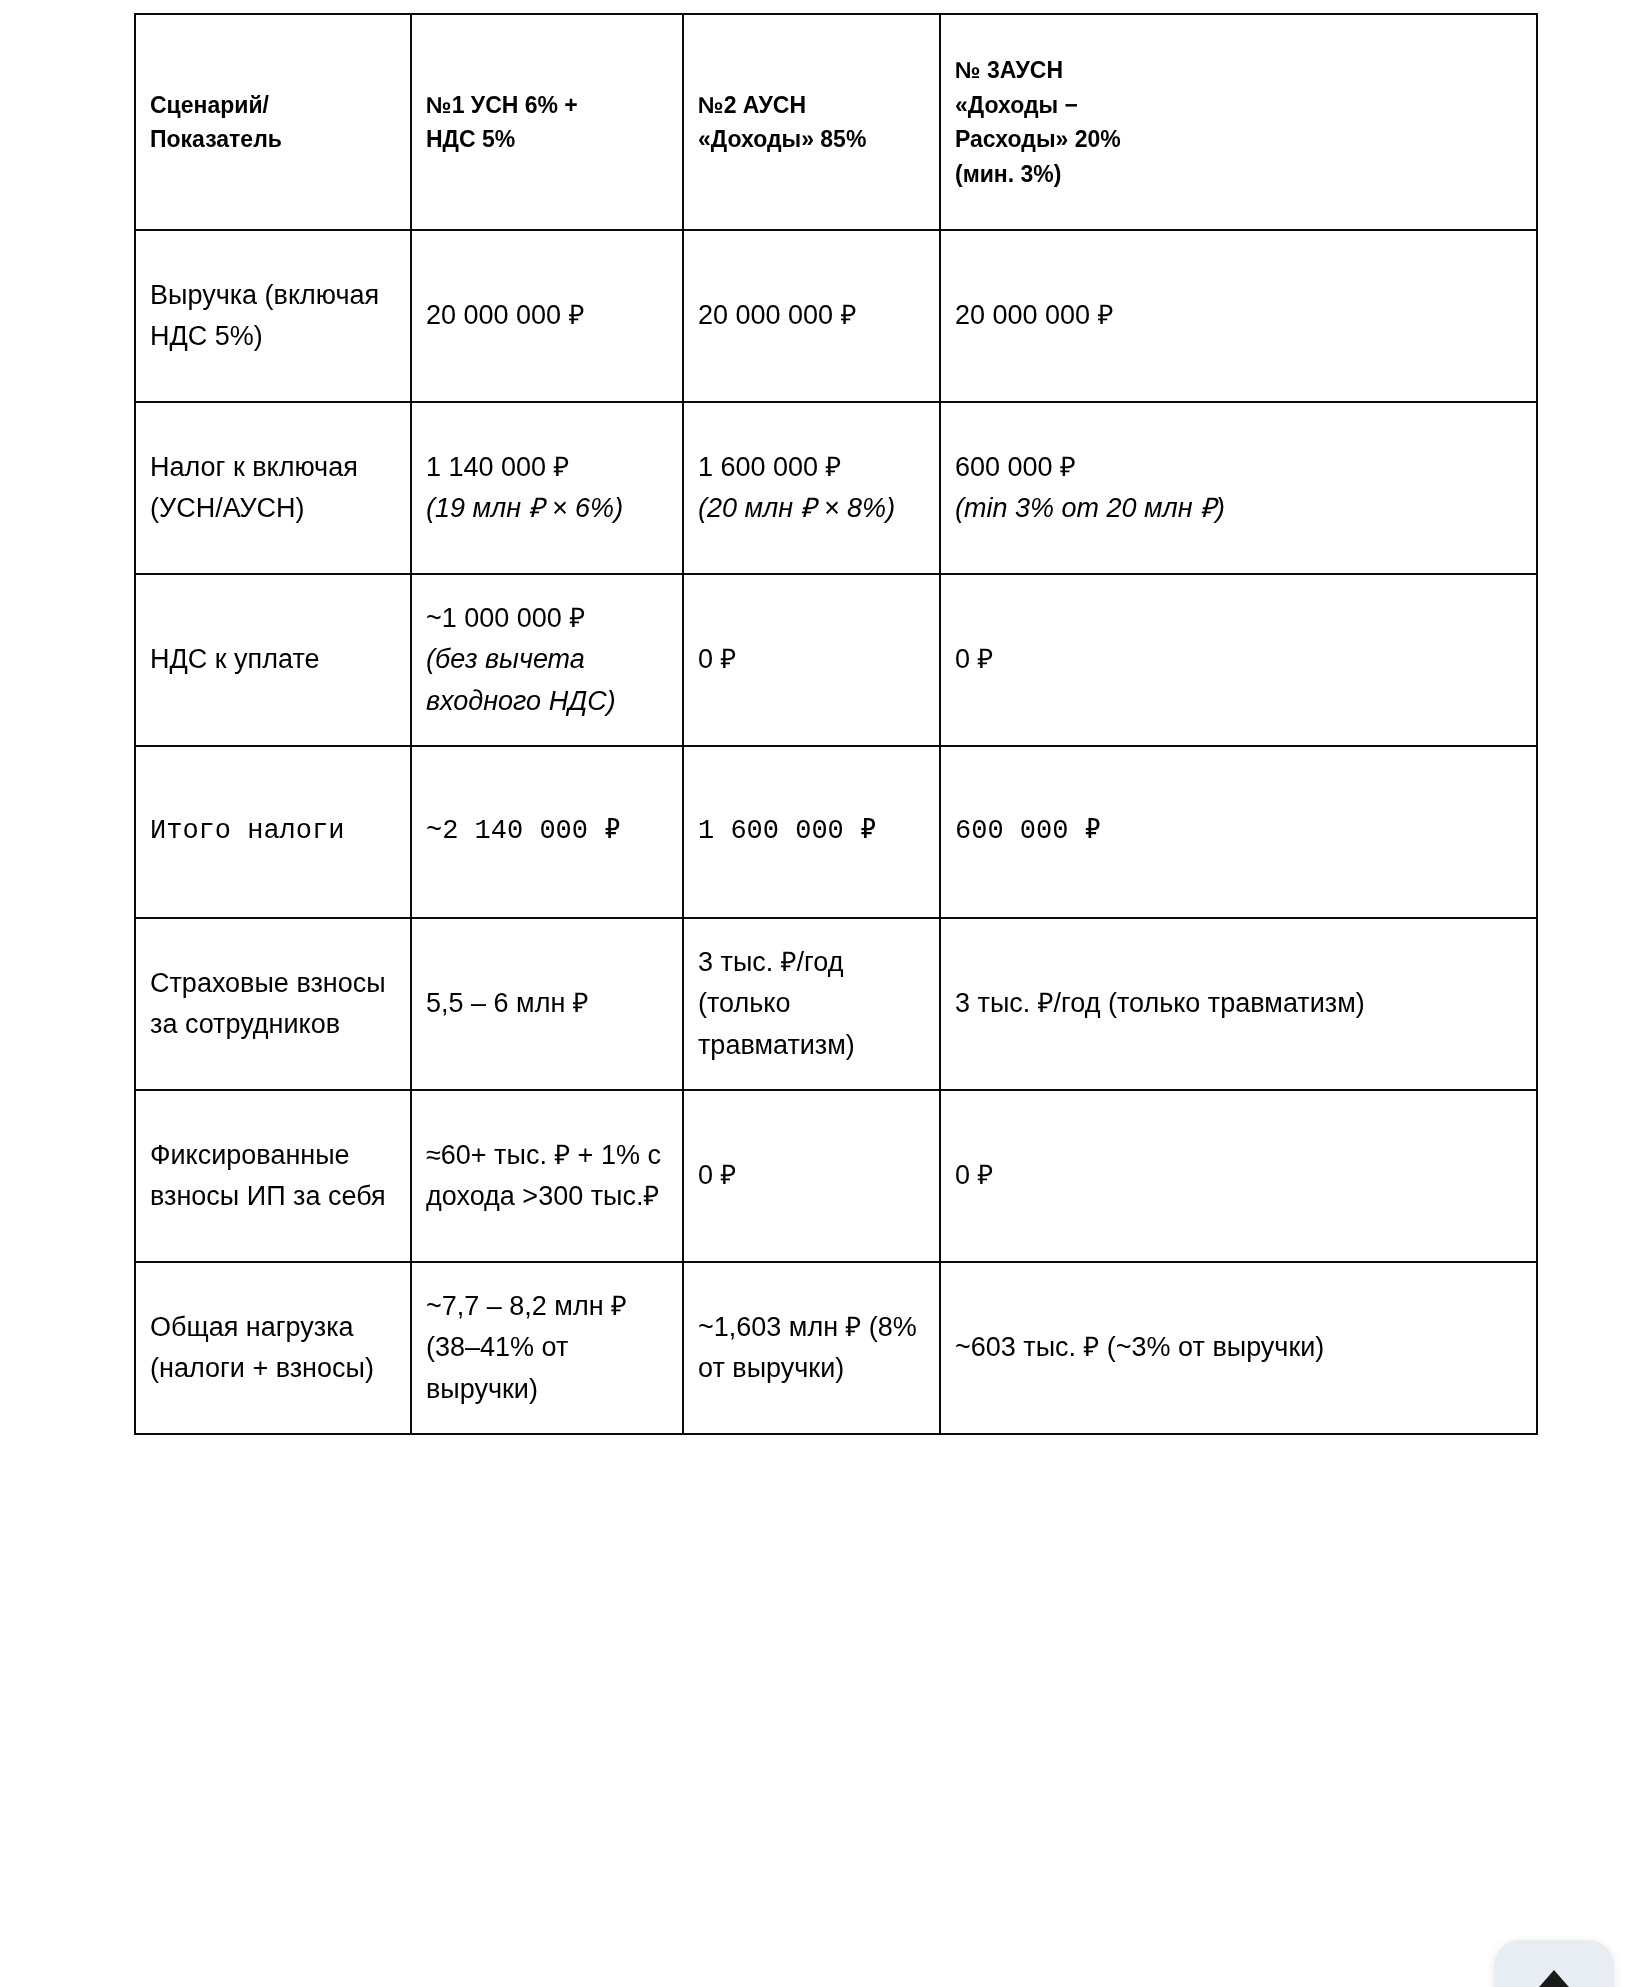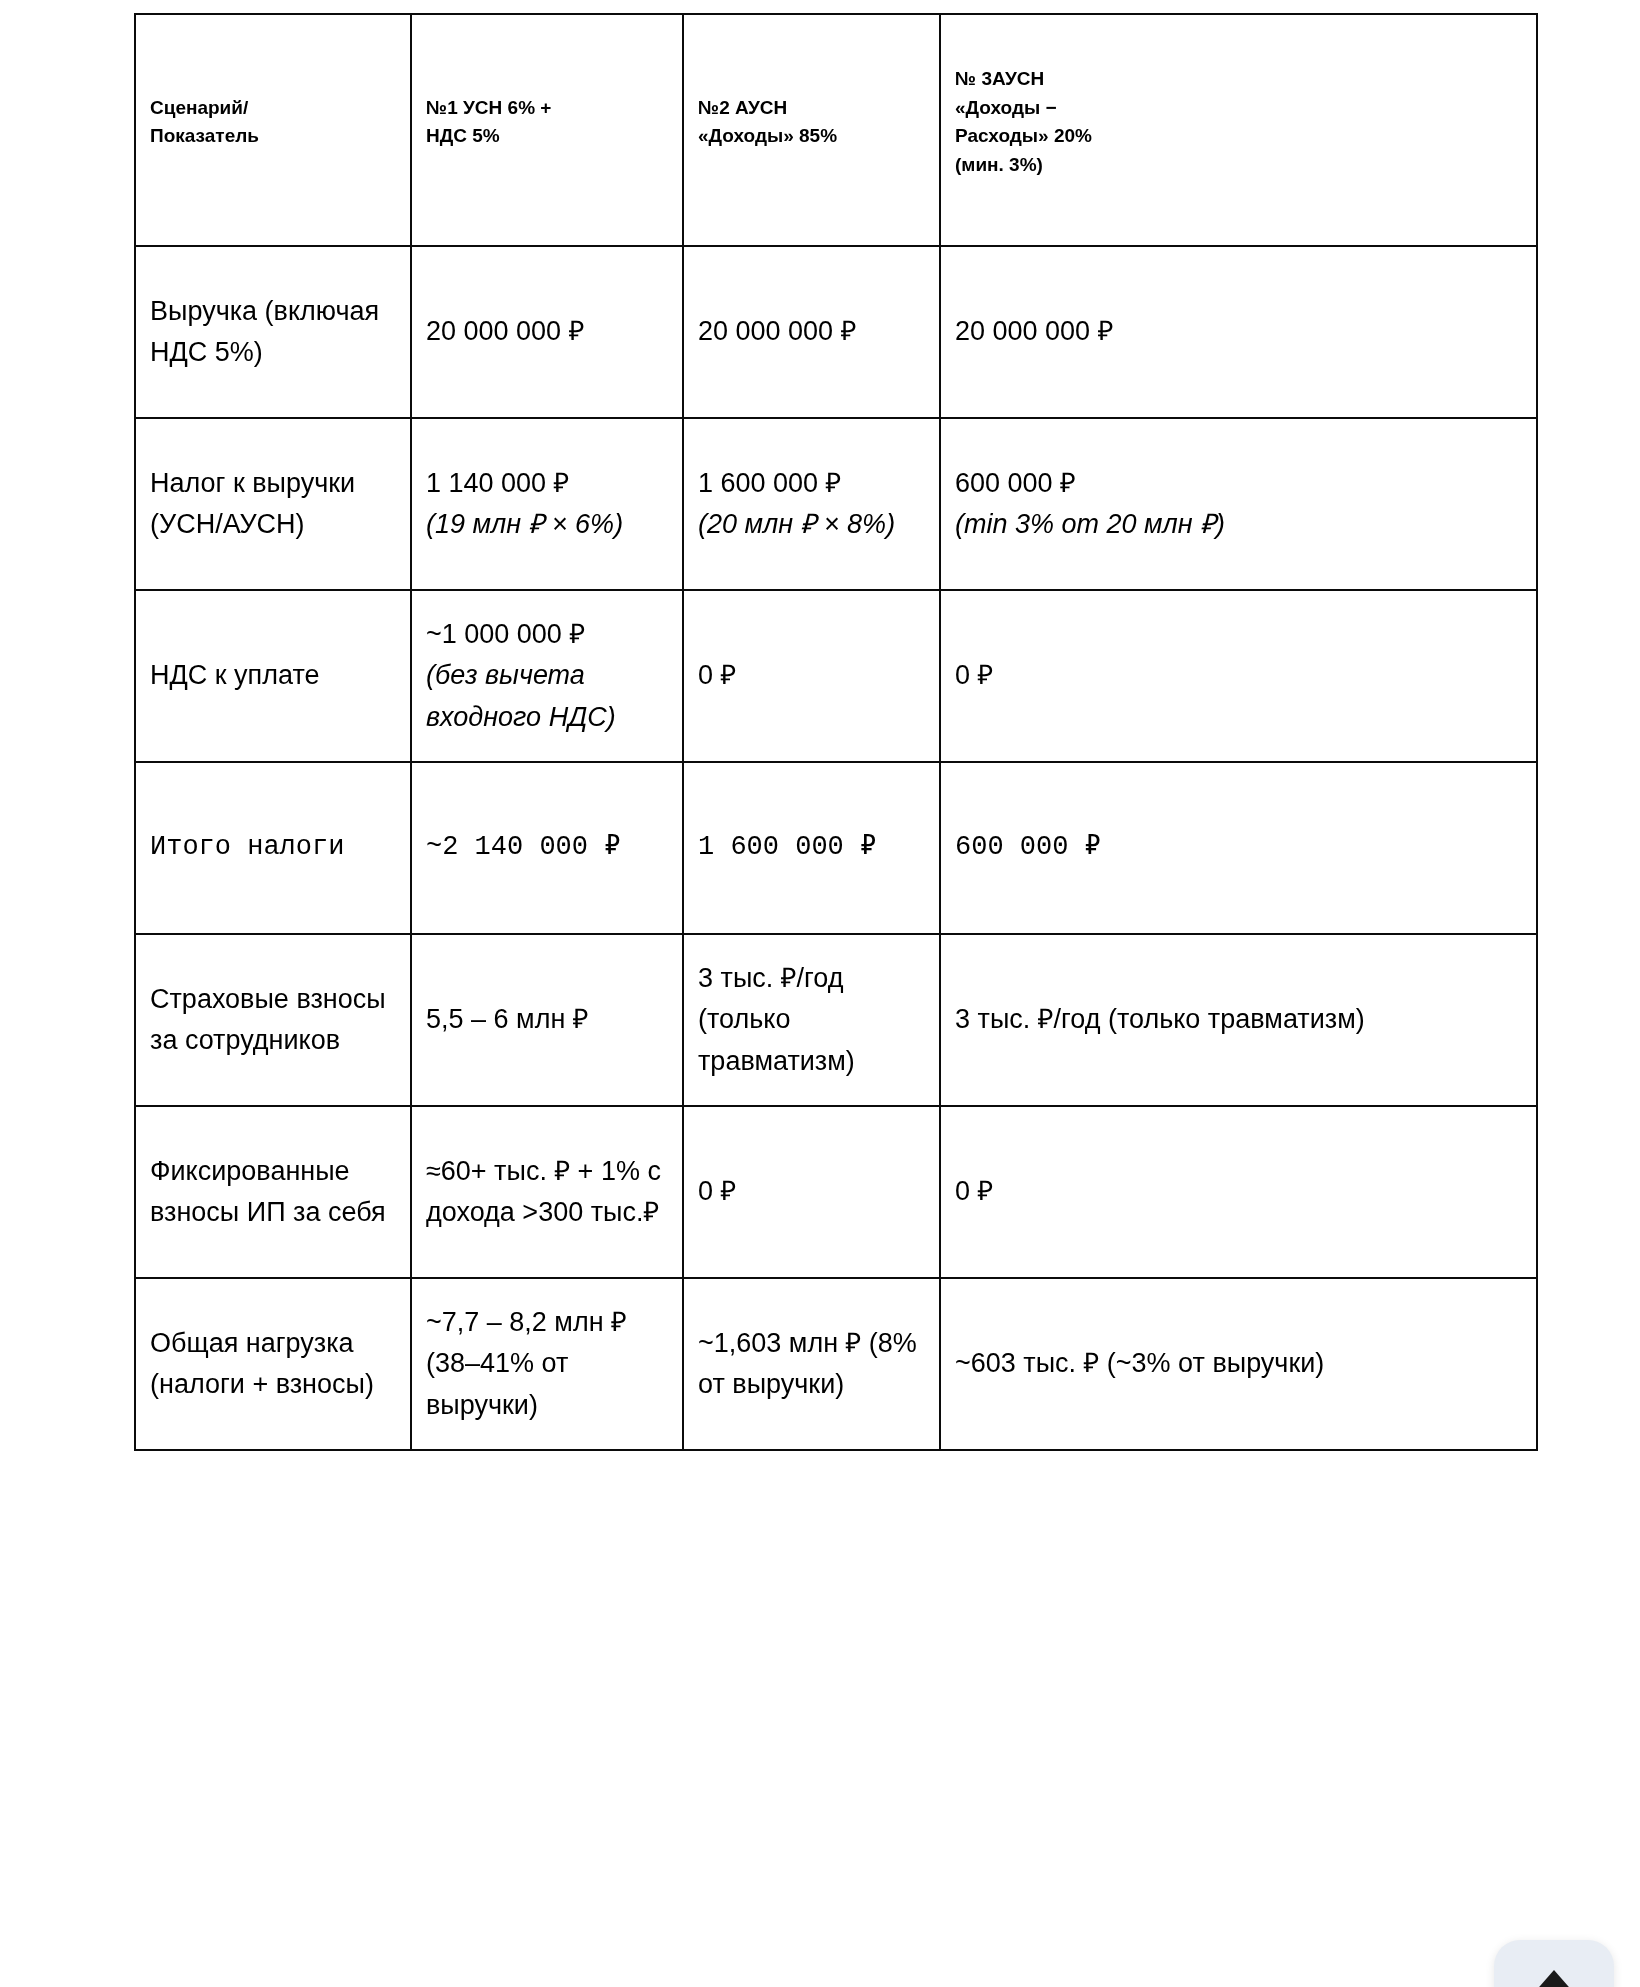--- a/index.html
+++ b/index.html
@@ -48,26 +48,26 @@
     text-align: left;
     font-weight: normal;
     font-size: 27px;
     line-height: 1.52;
     color: #000000;
     background: #ffffff;
   }
 
   table.cmp thead th {
     font-weight: bold;
-    font-size: 19px;
+    font-size: 23px;
     line-height: 1.5;
     height: 198px;
     vertical-align: middle;
     padding-top: 8px;
-    padding-bottom: 24px;
+    padding-bottom: 8px;
   }
 
   table.cmp tbody tr td { height: 150px; }
 
   .note {
     display: block;
     font-style: italic;
   }
 
   .rowtall-1 td { height: 228px; }
@@ -151,21 +151,21 @@
           
         </td>
         <td>
           <span>20 000 000 ₽</span>
           
         </td>
       </tr>
 
 
       <tr class="rowtall-3">
-        <td>Налог к выручки (УСН/АУСН)</td>
+        <td>Налог к включая (УСН/АУСН)</td>
         <td>
           <span>1 140 000 ₽</span>
           <span class="note">(19 млн ₽ × 6%)</span>
         </td>
         <td>
           <span>1 600 000 ₽</span>
           <span class="note">(20 млн ₽ × 8%)</span>
         </td>
         <td>
           <span>600 000 ₽</span>

